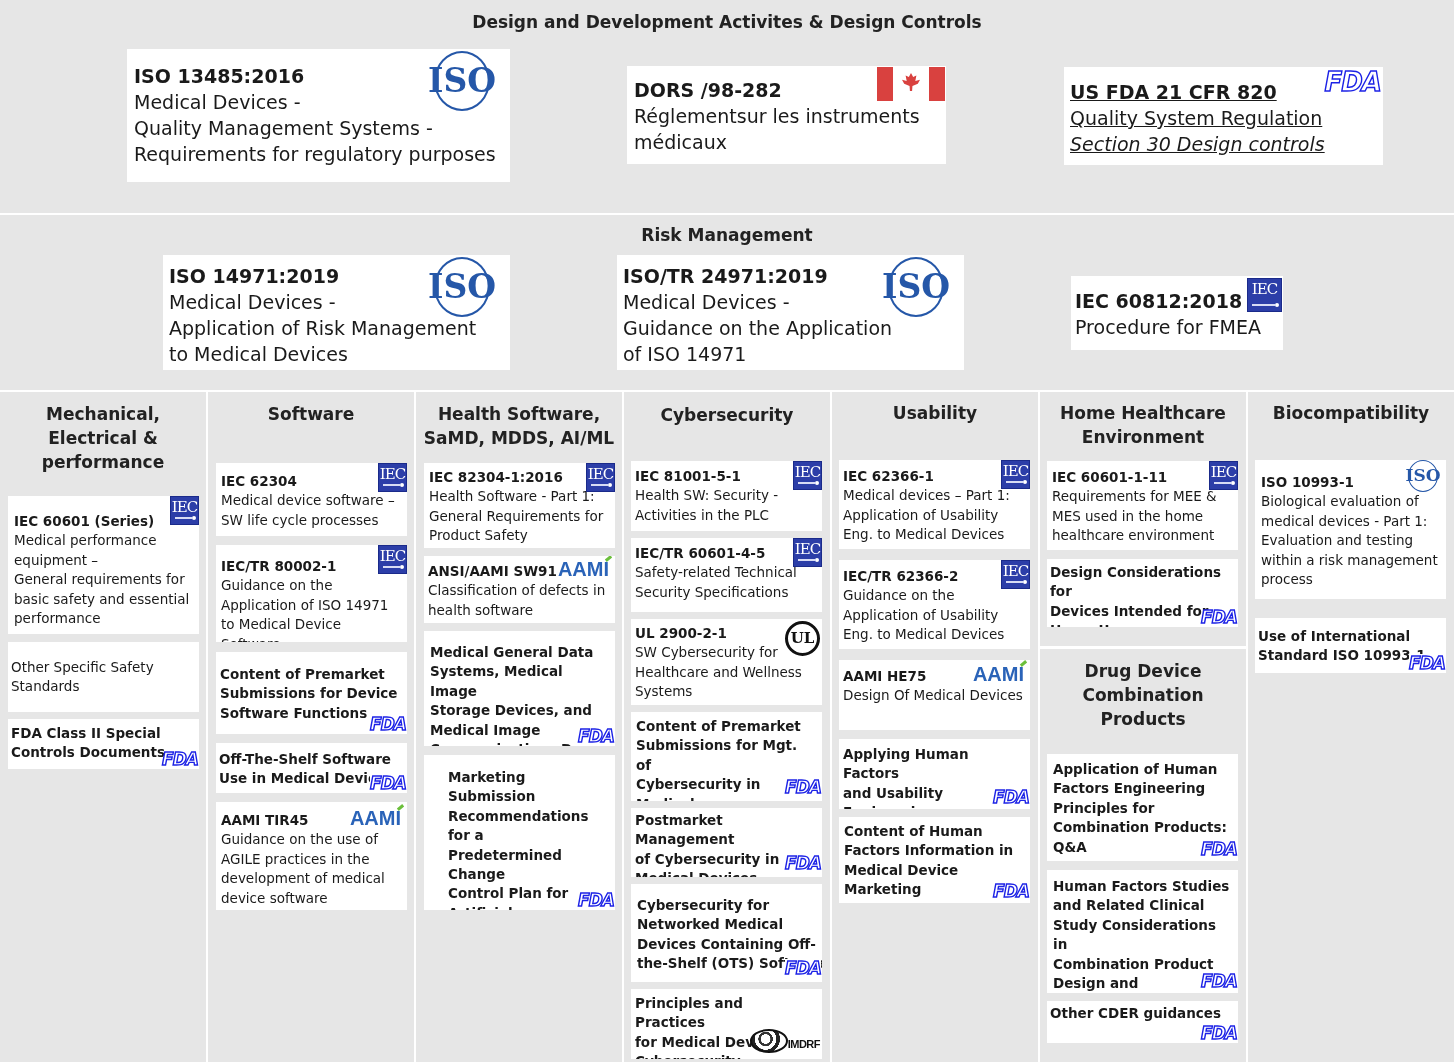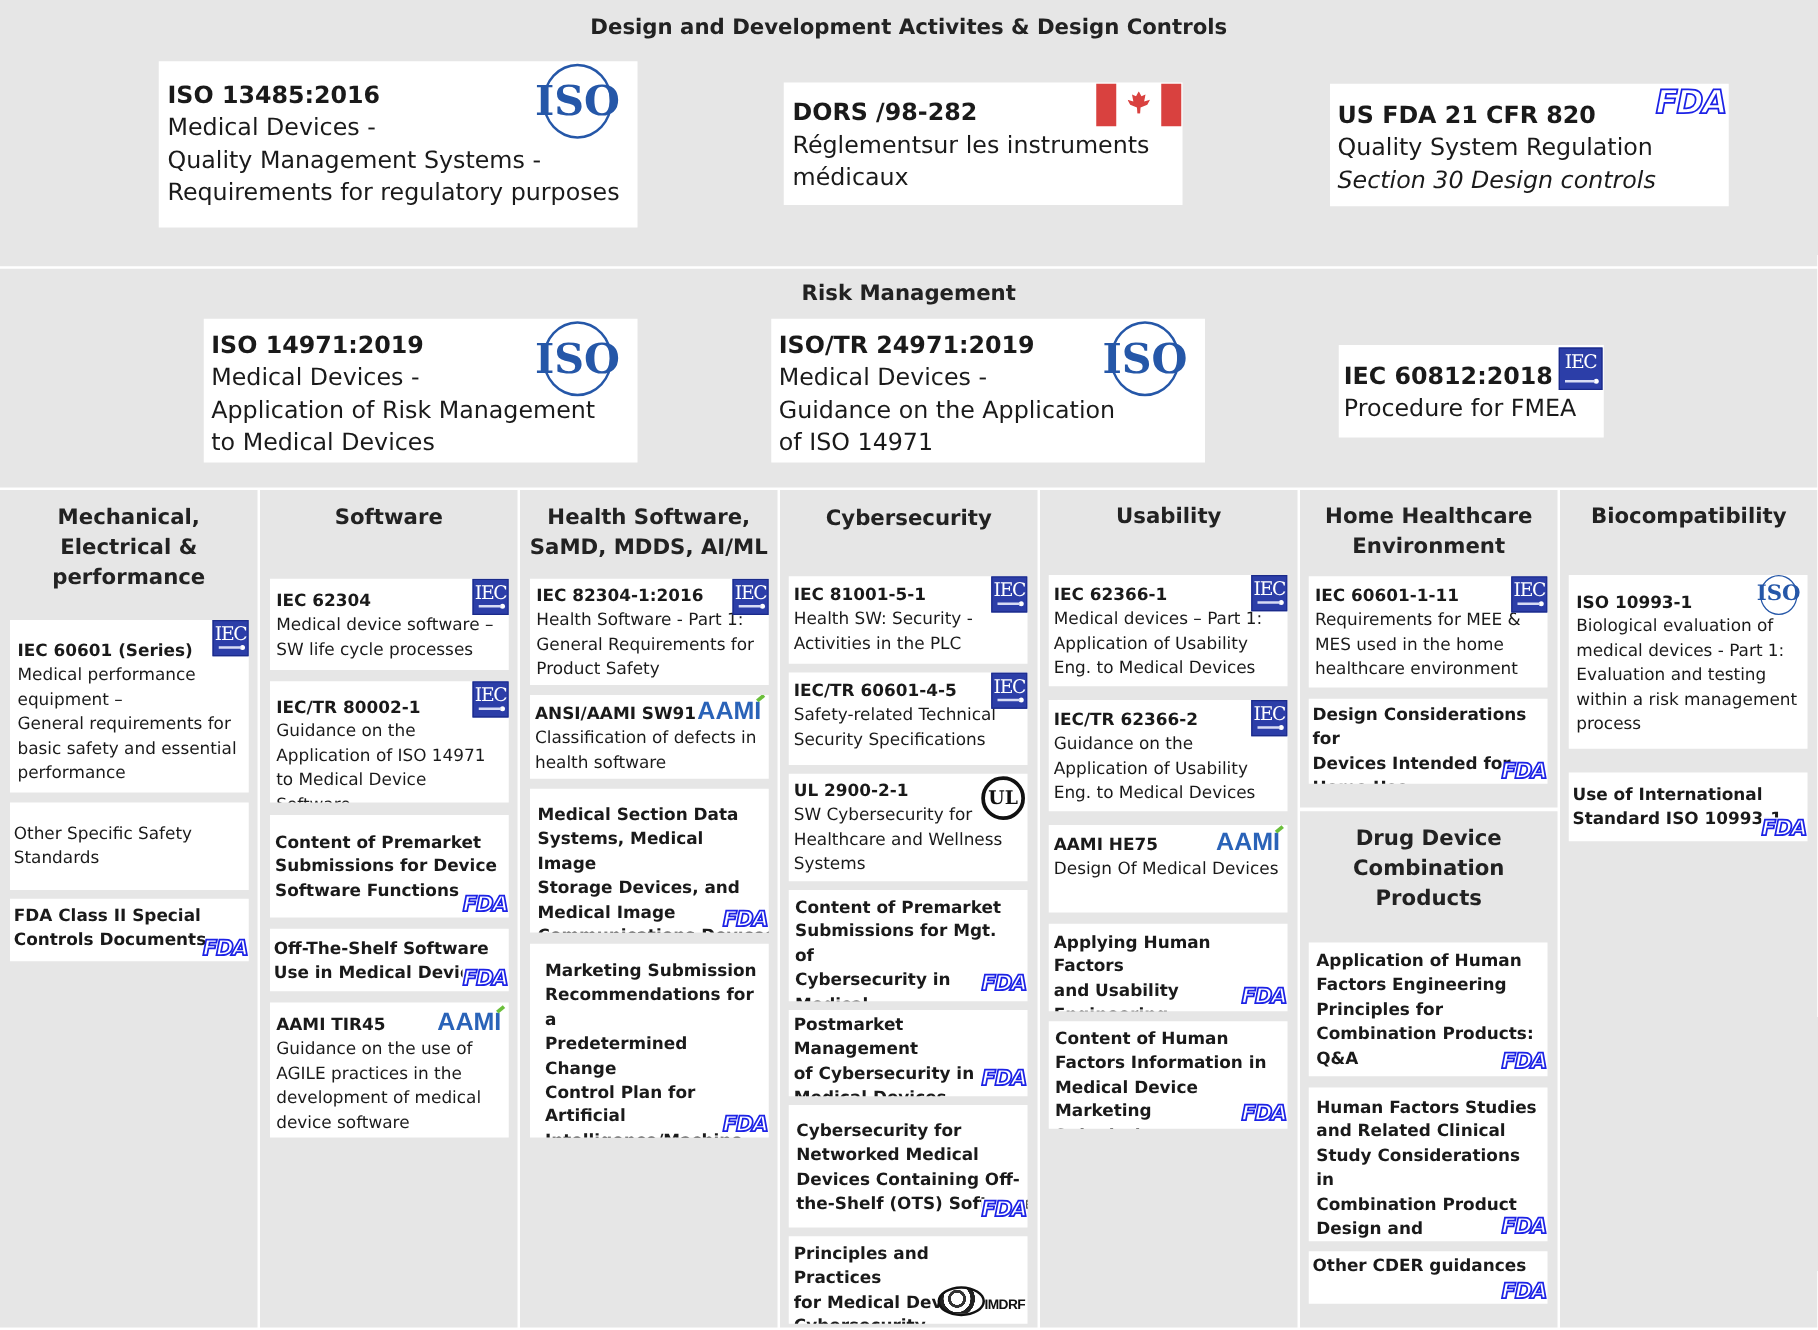--- a/index.html
+++ b/index.html
@@ -59,21 +59,21 @@
     <div class="t">DORS /98-282</div>
     <div class="d">Réglementsur les instruments</div>
     <div class="d">médicaux</div>
     <div class="logo" style="right:1px;top:1px;width:68px;height:34px;background:#fff;">
       <div style="position:absolute;left:0;top:0;width:16px;height:34px;background:#d9413f;"></div>
       <div style="position:absolute;right:0;top:0;width:16px;height:34px;background:#d9413f;"></div>
       <div style="position:absolute;left:25px;top:6px;width:18px;height:18px;background:#d9413f;clip-path:polygon(50% 0,62% 22%,80% 14%,74% 45%,100% 38%,88% 60%,58% 72%,56% 100%,44% 100%,42% 72%,12% 60%,0 38%,26% 45%,20% 14%,38% 22%);"></div>
     </div>
   </div>
 
-  <div class="card big" style="left:1064px;top:67px;width:319px;height:98px;padding-top:12px;padding-left:6px;">
+  <div class="card big" style="left:1064px;top:67px;width:319px;height:98px;padding-top:12px;padding-left:6px;text-decoration:underline;">
     <div class="t">US FDA 21 CFR 820</div>
     <div class="d">Quality System Regulation</div>
     <div class="i">Section 30 Design controls</div>
     <div class="logo fda" style="right:2px;top:0px;font-size:26px;line-height:30px;">FDA</div>
   </div>
 </div>
 
 <div class="band" style="top:215px;height:175px;">
   <div class="band-title" style="top:10px;text-align:center;">Risk Management</div>
 
@@ -190,28 +190,28 @@
         <span>IEC</span>
       </div>
   </div>
   <div class="card sm" style="left:8px;top:164px;width:191px;height:67px;padding-top:6px;padding-left:4px;">
     <div class="t">ANSI/AAMI SW91</div>
     <div>Classification of defects in</div>
     <div>health software</div>
     <div class="logo aami" style="right:6px;top:4px;"><span>AAMI</span><div class="tick"></div></div>
   </div>
   <div class="card sm" style="left:8px;top:239px;width:191px;height:115px;padding-top:12px;padding-left:6px;">
-    <div class="t">Medical Section Data</div>
+    <div class="t">Medical General Data</div>
     <div class="t">Systems, Medical Image</div>
     <div class="t">Storage Devices, and</div>
     <div class="t">Medical Image</div>
     <div class="t" style="white-space:nowrap;">Communications Devices</div>
     <div class="logo fda" style="right:1px;bottom:1px;font-size:17px;line-height:18px;background:#fff;">FDA</div>
   </div>
-  <div class="card sm" style="left:8px;top:363px;width:191px;height:155px;padding-top:13px;padding-left:12px;">
+  <div class="card sm" style="left:8px;top:363px;width:191px;height:155px;padding-top:13px;padding-left:24px;">
     <div class="t">Marketing Submission</div>
     <div class="t">Recommendations for a</div>
     <div class="t">Predetermined Change</div>
     <div class="t">Control Plan for Artificial</div>
     <div class="t">Intelligence/Machine</div>
     <div class="t">Learning (AI/ML) -</div>
 
     <div class="logo fda" style="right:1px;bottom:1px;font-size:17px;line-height:18px;background:#fff;">FDA</div>
   </div>
 </div>

